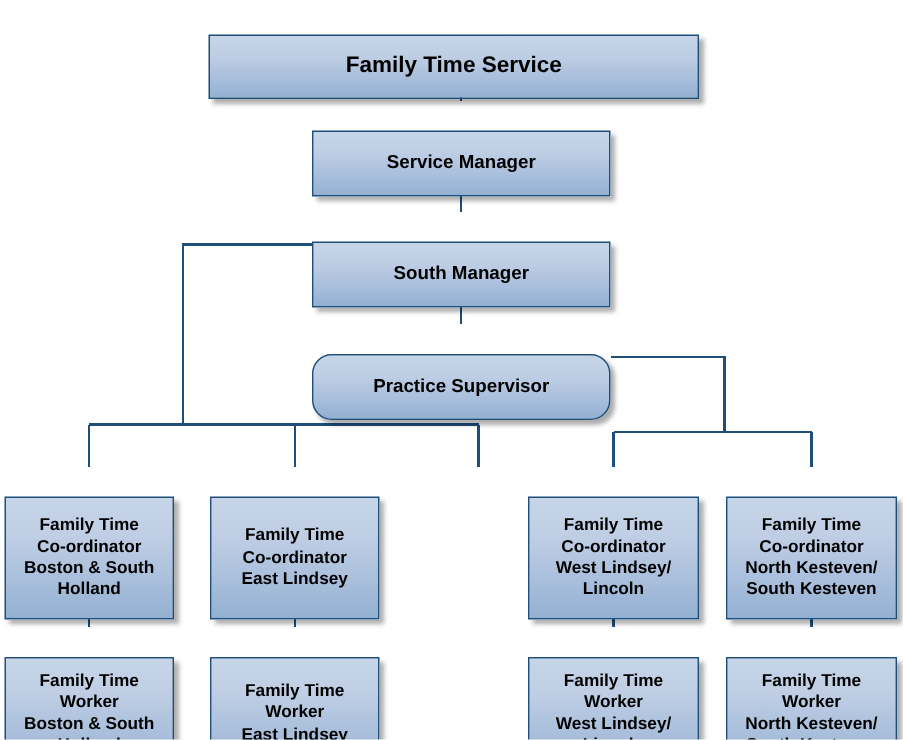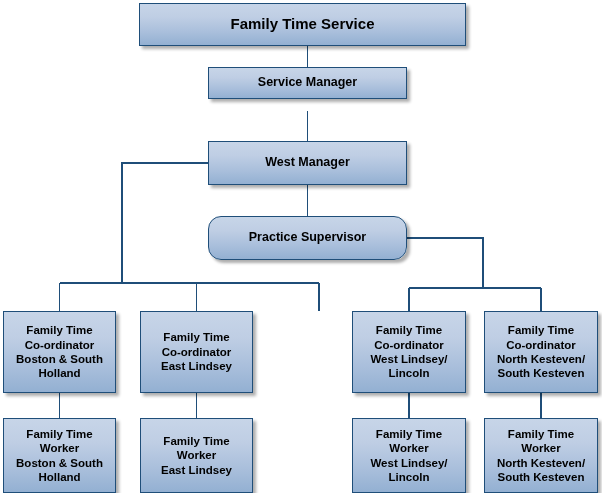--- a/index.html
+++ b/index.html
@@ -36,20 +36,21 @@
     background: linear-gradient(to bottom, #c7d5e8 0%, #bfcee4 32%, #a8bedb 70%, #93b0d2 100%);
     box-shadow: 3px 3px 3px rgba(0,0,0,0.32);
     display: flex;
     align-items: center;
     justify-content: flex-start;
     text-align: center;
     color: #000000;
     font-weight: bold;
     line-height: 1.25;
     padding: 2px 4px;
+    margin-top: 20px;
   }
   .node .node-text {
     display: block;
     width: 100%;
     white-space: pre-line;
   }
   .lvl-title { font-size: 15px; }
   .lvl-mid   { font-size: 12.5px; }
   .lvl-leaf  { font-size: 11.5px; }
 </style>
@@ -76,25 +77,25 @@
         <path d="M 196.5 393 L 196.5 418"></path>
         <path d="M 409 393 L 409 418"></path>
         <path d="M 541 393 L 541 418"></path>
       </g>
   </svg>
 
   <div id="nodes-layer">
       <div class="node lvl-title" style="left: 139px; top: 3px; width: 327px; height: 43px;">
         <span class="node-text">Family Time Service</span>
       </div>
-      <div class="node lvl-mid" style="left: 208px; top: 67px; width: 199px; height: 32px;">
+      <div class="node lvl-mid" style="left: 208px; top: 67px; width: 199px; height: 44px;">
         <span class="node-text">Service Manager</span>
       </div>
       <div class="node lvl-mid" style="left: 208px; top: 141px; width: 199px; height: 44px;">
-        <span class="node-text">West Manager</span>
+        <span class="node-text">South Manager</span>
       </div>
       <div class="node lvl-mid" style="left: 208px; top: 216px; width: 199px; height: 44px; border-radius: 13px;">
         <span class="node-text">Practice Supervisor</span>
       </div>
       <div class="node lvl-leaf" style="left: 3px; top: 311px; width: 113px; height: 82px;">
         <span class="node-text">Family Time
 Co-ordinator
 Boston &amp; South
 Holland</span>
       </div>

